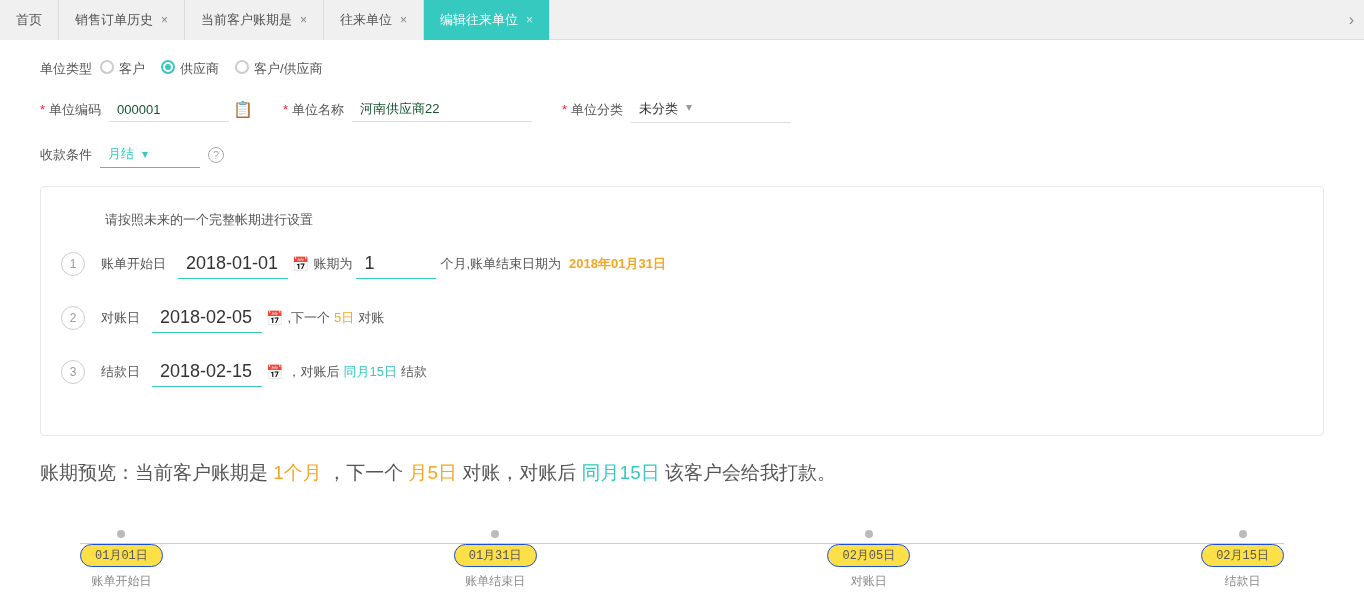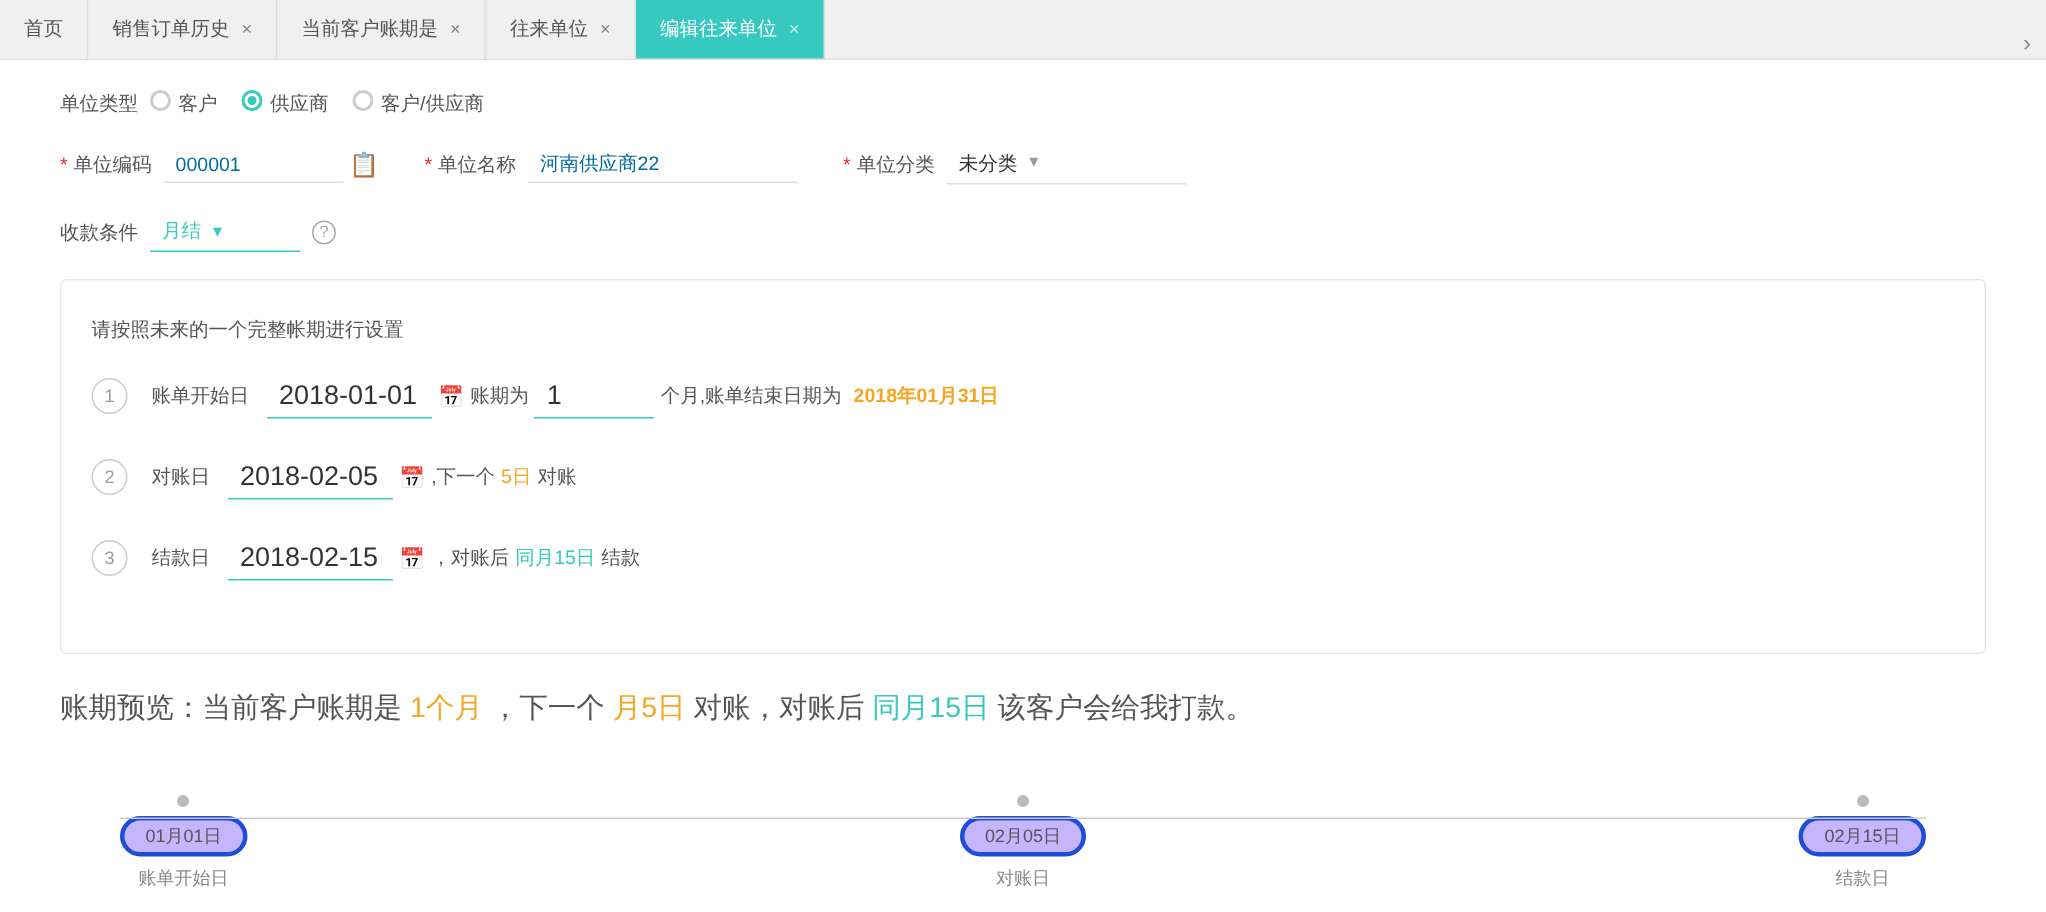--- a/index.html
+++ b/index.html
@@ -1,20 +1,20 @@
 <!DOCTYPE html>
 <html><head>
   <meta charset="utf-8">
   <style>
     * { box-sizing: border-box; margin: 0; padding: 0; }
     body { font-family: 'Microsoft YaHei', sans-serif; font-size: 13px; background: #f5f5f5; color: #333; }
 
     
     .tabs-bar {
-      display: flex; align-items: flex-end; background: #f0f0f0; border-bottom: 1px solid #ddd;
+      display: flex; align-items: center; background: #f0f0f0; border-bottom: 1px solid #ddd;
       height: 40px; padding-left: 0;
     }
     .tab {
       display: flex; align-items: center; padding: 0 16px; height: 40px; cursor: pointer;
       font-size: 13px; color: #555; border-right: 1px solid #ddd; background: #f0f0f0;
       white-space: nowrap; position: relative;
     }
     .tab.active {
       background: #36c9c0; color: #fff;
     }
@@ -49,21 +49,21 @@
     }
     .radio-circle.checked { border-color: #36c9c0; }
     .radio-circle.checked::after {
       content: ''; width: 6px; height: 6px; border-radius: 50%; background: #36c9c0;
     }
 
     
     .field-group { display: flex; align-items: center; margin-right: 30px; }
     .input-box {
       border: none; border-bottom: 1px solid #ddd; padding: 4px 8px;
-      font-size: 13px; color: #0369a1; outline: none; background: transparent;
+      font-size: 13px; color: #14532d; outline: none; background: transparent;
       min-width: 120px;
     }
     .calendar-icon { color: #36c9c0; margin-left: 4px; cursor: pointer; font-size: 16px; }
 
     
     .select-box {
       display: flex; align-items: center; border-bottom: 1px solid #36c9c0;
       padding: 4px 8px; min-width: 100px; cursor: pointer; color: #36c9c0;
       font-size: 13px;
     }
@@ -81,21 +81,21 @@
       display: inline-flex; align-items: center; justify-content: center;
       font-size: 11px; color: #aaa; cursor: pointer; margin-left: 8px;
     }
 
     
     .panel-box {
       border: 1px solid #e8e8e8; border-radius: 4px; padding: 24px 20px;
       margin-bottom: 20px;
     }
     .panel-title {
-      font-size: 13px; color: #555; margin-bottom: 20px;
+      font-size: 13px; color: #555; margin-bottom: 20px; margin-left: 44px;
     }
 
     
     .step-row {
       display: flex; align-items: center; margin-bottom: 24px; flex-wrap: wrap;
     }
     .step-num {
       width: 24px; height: 24px; border-radius: 50%; border: 1px solid #ccc;
       display: flex; align-items: center; justify-content: center;
       font-size: 12px; color: #999; margin-right: 16px; flex-shrink: 0;
@@ -122,22 +122,22 @@
     }
     .tl-nodes {
       display: flex; justify-content: space-between; align-items: flex-start;
       padding: 0 40px;
     }
     .tl-node { display: flex; flex-direction: column; align-items: center; }
     .tl-dot {
       width: 8px; height: 8px; border-radius: 50%; background: #bbb; margin-bottom: 6px; position: relative; z-index: 2;
     }
     .tl-badge {
-      border: 3px solid #1d4ed8; border-radius: 16px; padding: 2px 14px;
-      font-size: 12px; color: #555; background: #c4b5fd; white-space: nowrap; margin-bottom: 6px;
+      border: 1px solid #1d4ed8; border-radius: 16px; padding: 2px 14px;
+      font-size: 12px; color: #555; background: #fde047; white-space: nowrap; margin-bottom: 6px; font-family: Liberation Mono, monospace;
     }
     .tl-label { font-size: 12px; color: #888; }
   </style>
 </head>
 <body>
 
 <div class="tabs-bar">
   <div class="tab">
     <span>首页</span>
   </div>
@@ -262,20 +262,25 @@
   <div class="timeline-wrapper">
     <div class="tl-line"></div>
     <div class="tl-nodes">
       <div class="tl-node">
         <div class="tl-dot"></div>
         <div class="tl-badge">01月01日</div>
         <div class="tl-label">账单开始日</div>
       </div>
       <div class="tl-node">
         <div class="tl-dot"></div>
+        <div class="tl-badge">01月31日</div>
+        <div class="tl-label">账单结束日</div>
+      </div>
+      <div class="tl-node">
+        <div class="tl-dot"></div>
         <div class="tl-badge">02月05日</div>
         <div class="tl-label">对账日</div>
       </div>
       <div class="tl-node">
         <div class="tl-dot"></div>
         <div class="tl-badge">02月15日</div>
         <div class="tl-label">结款日</div>
       </div>
     </div>
   </div>

